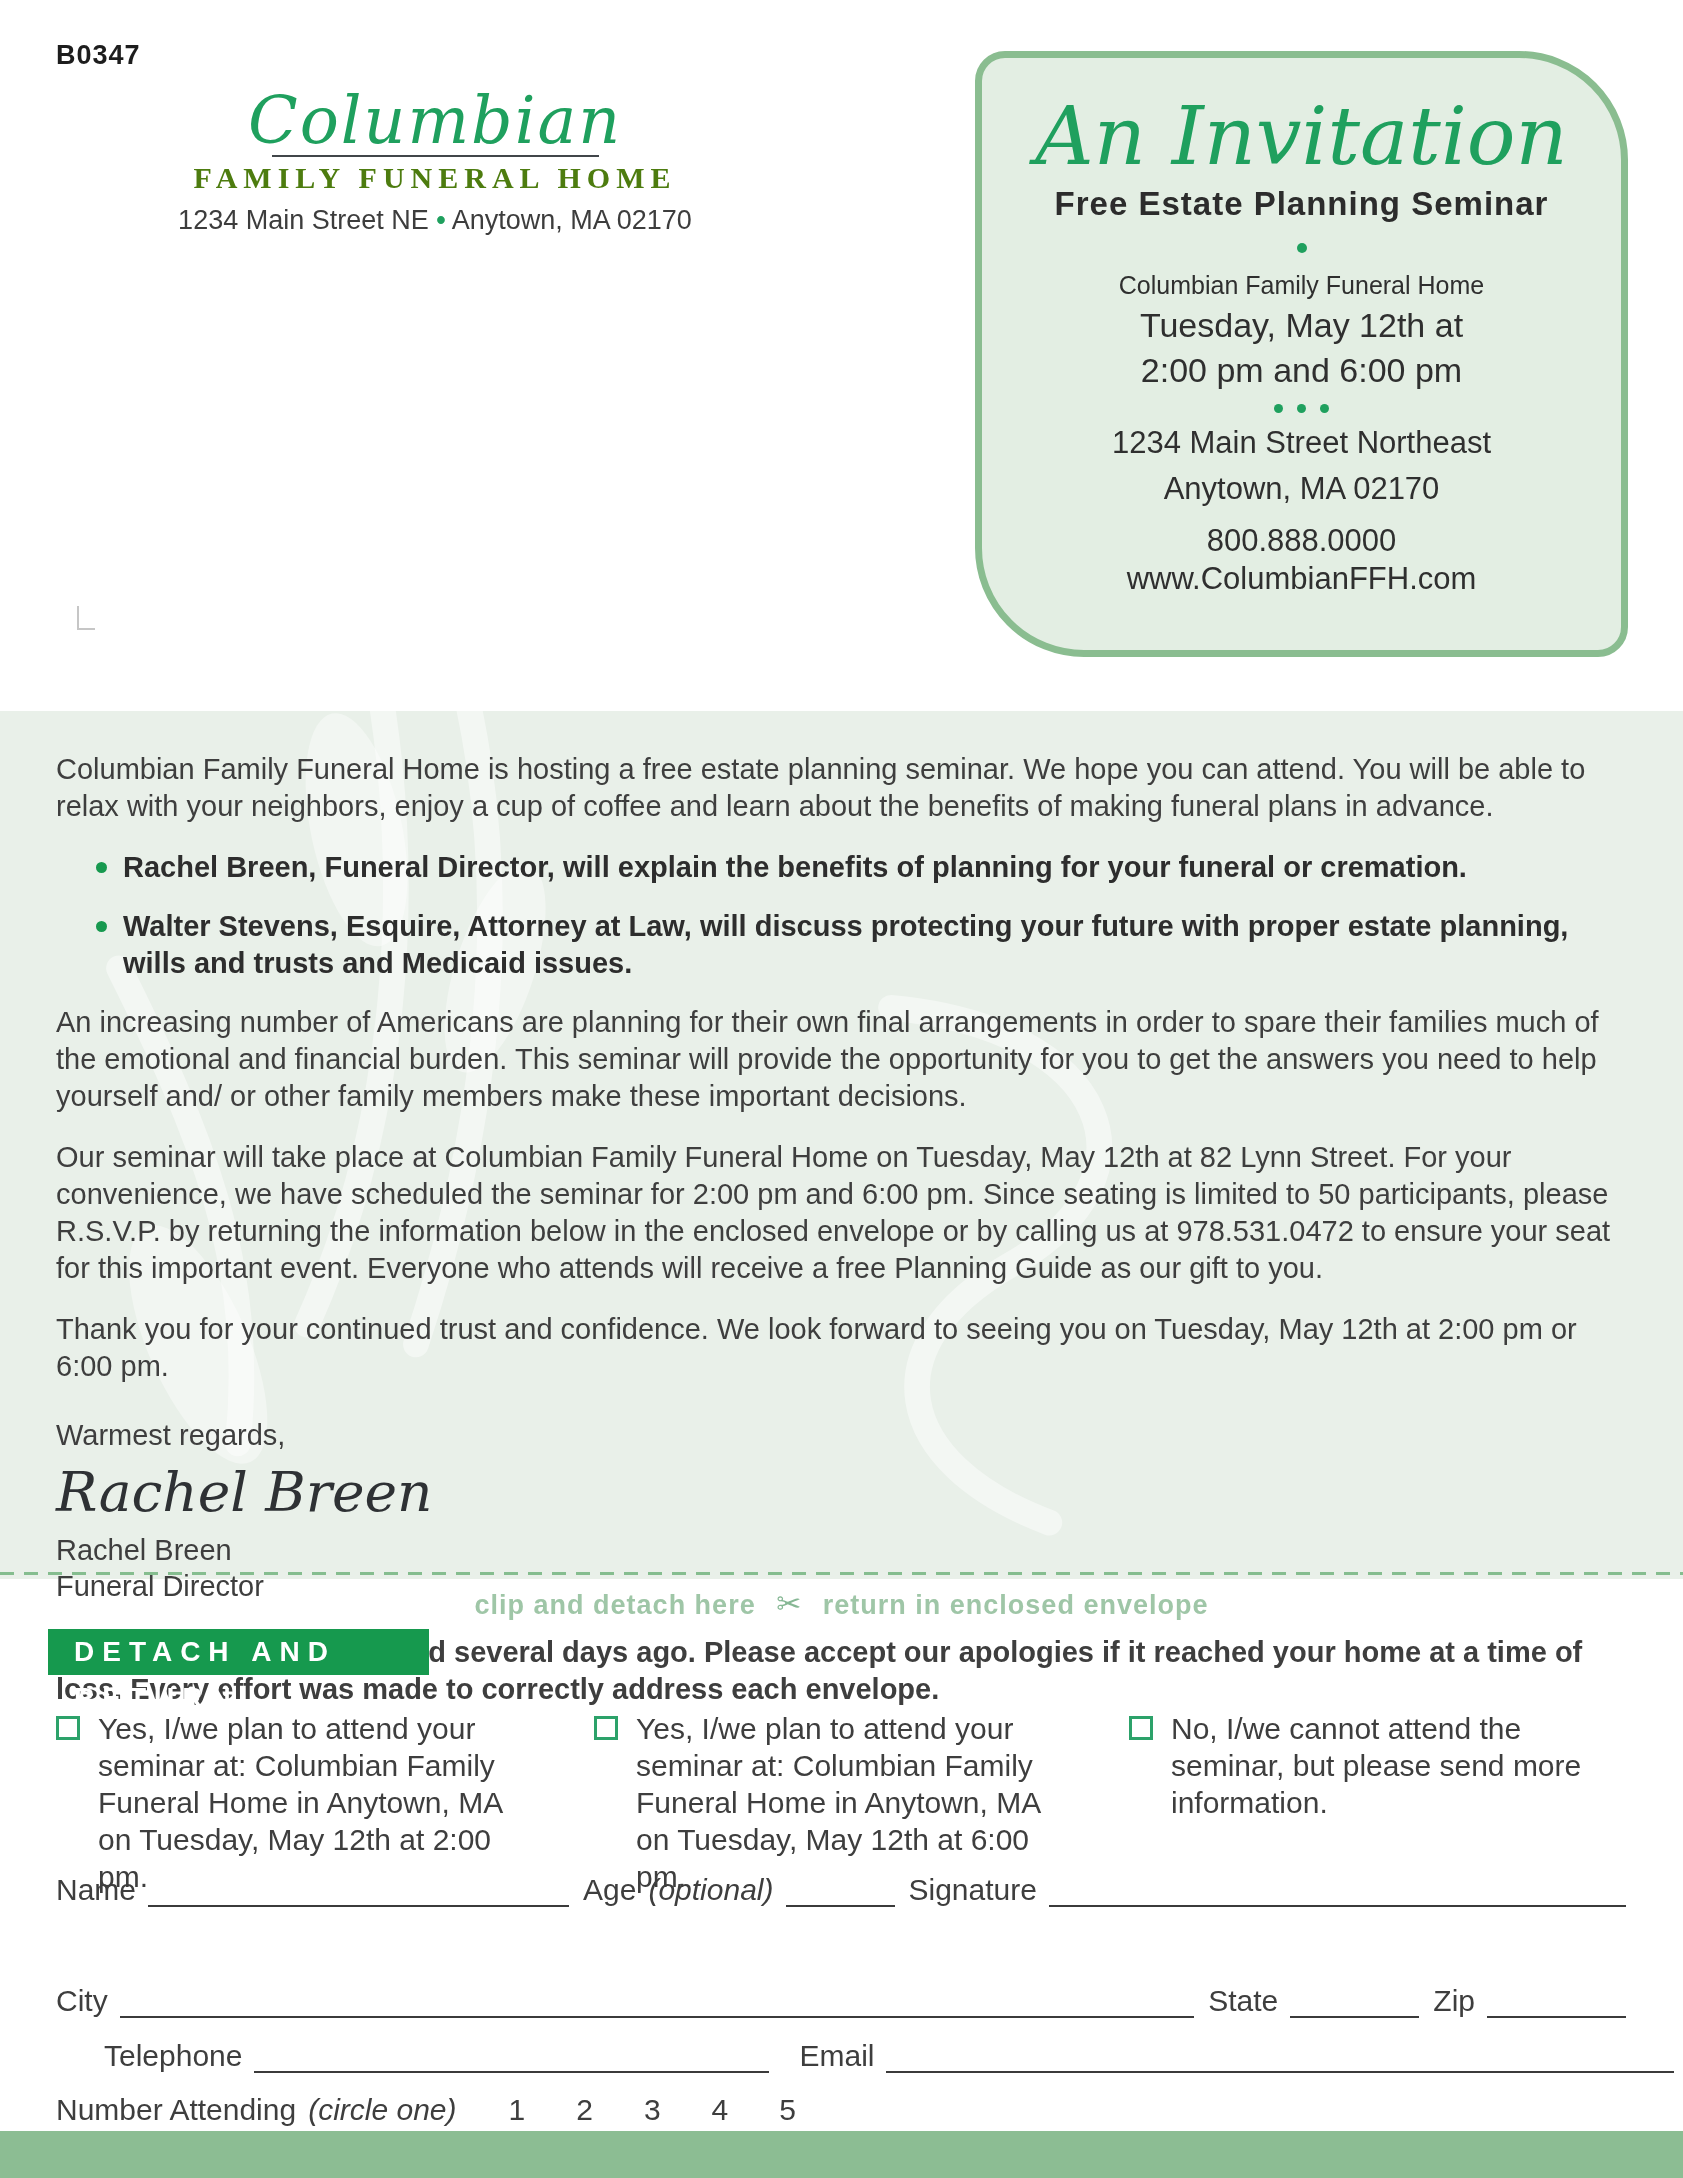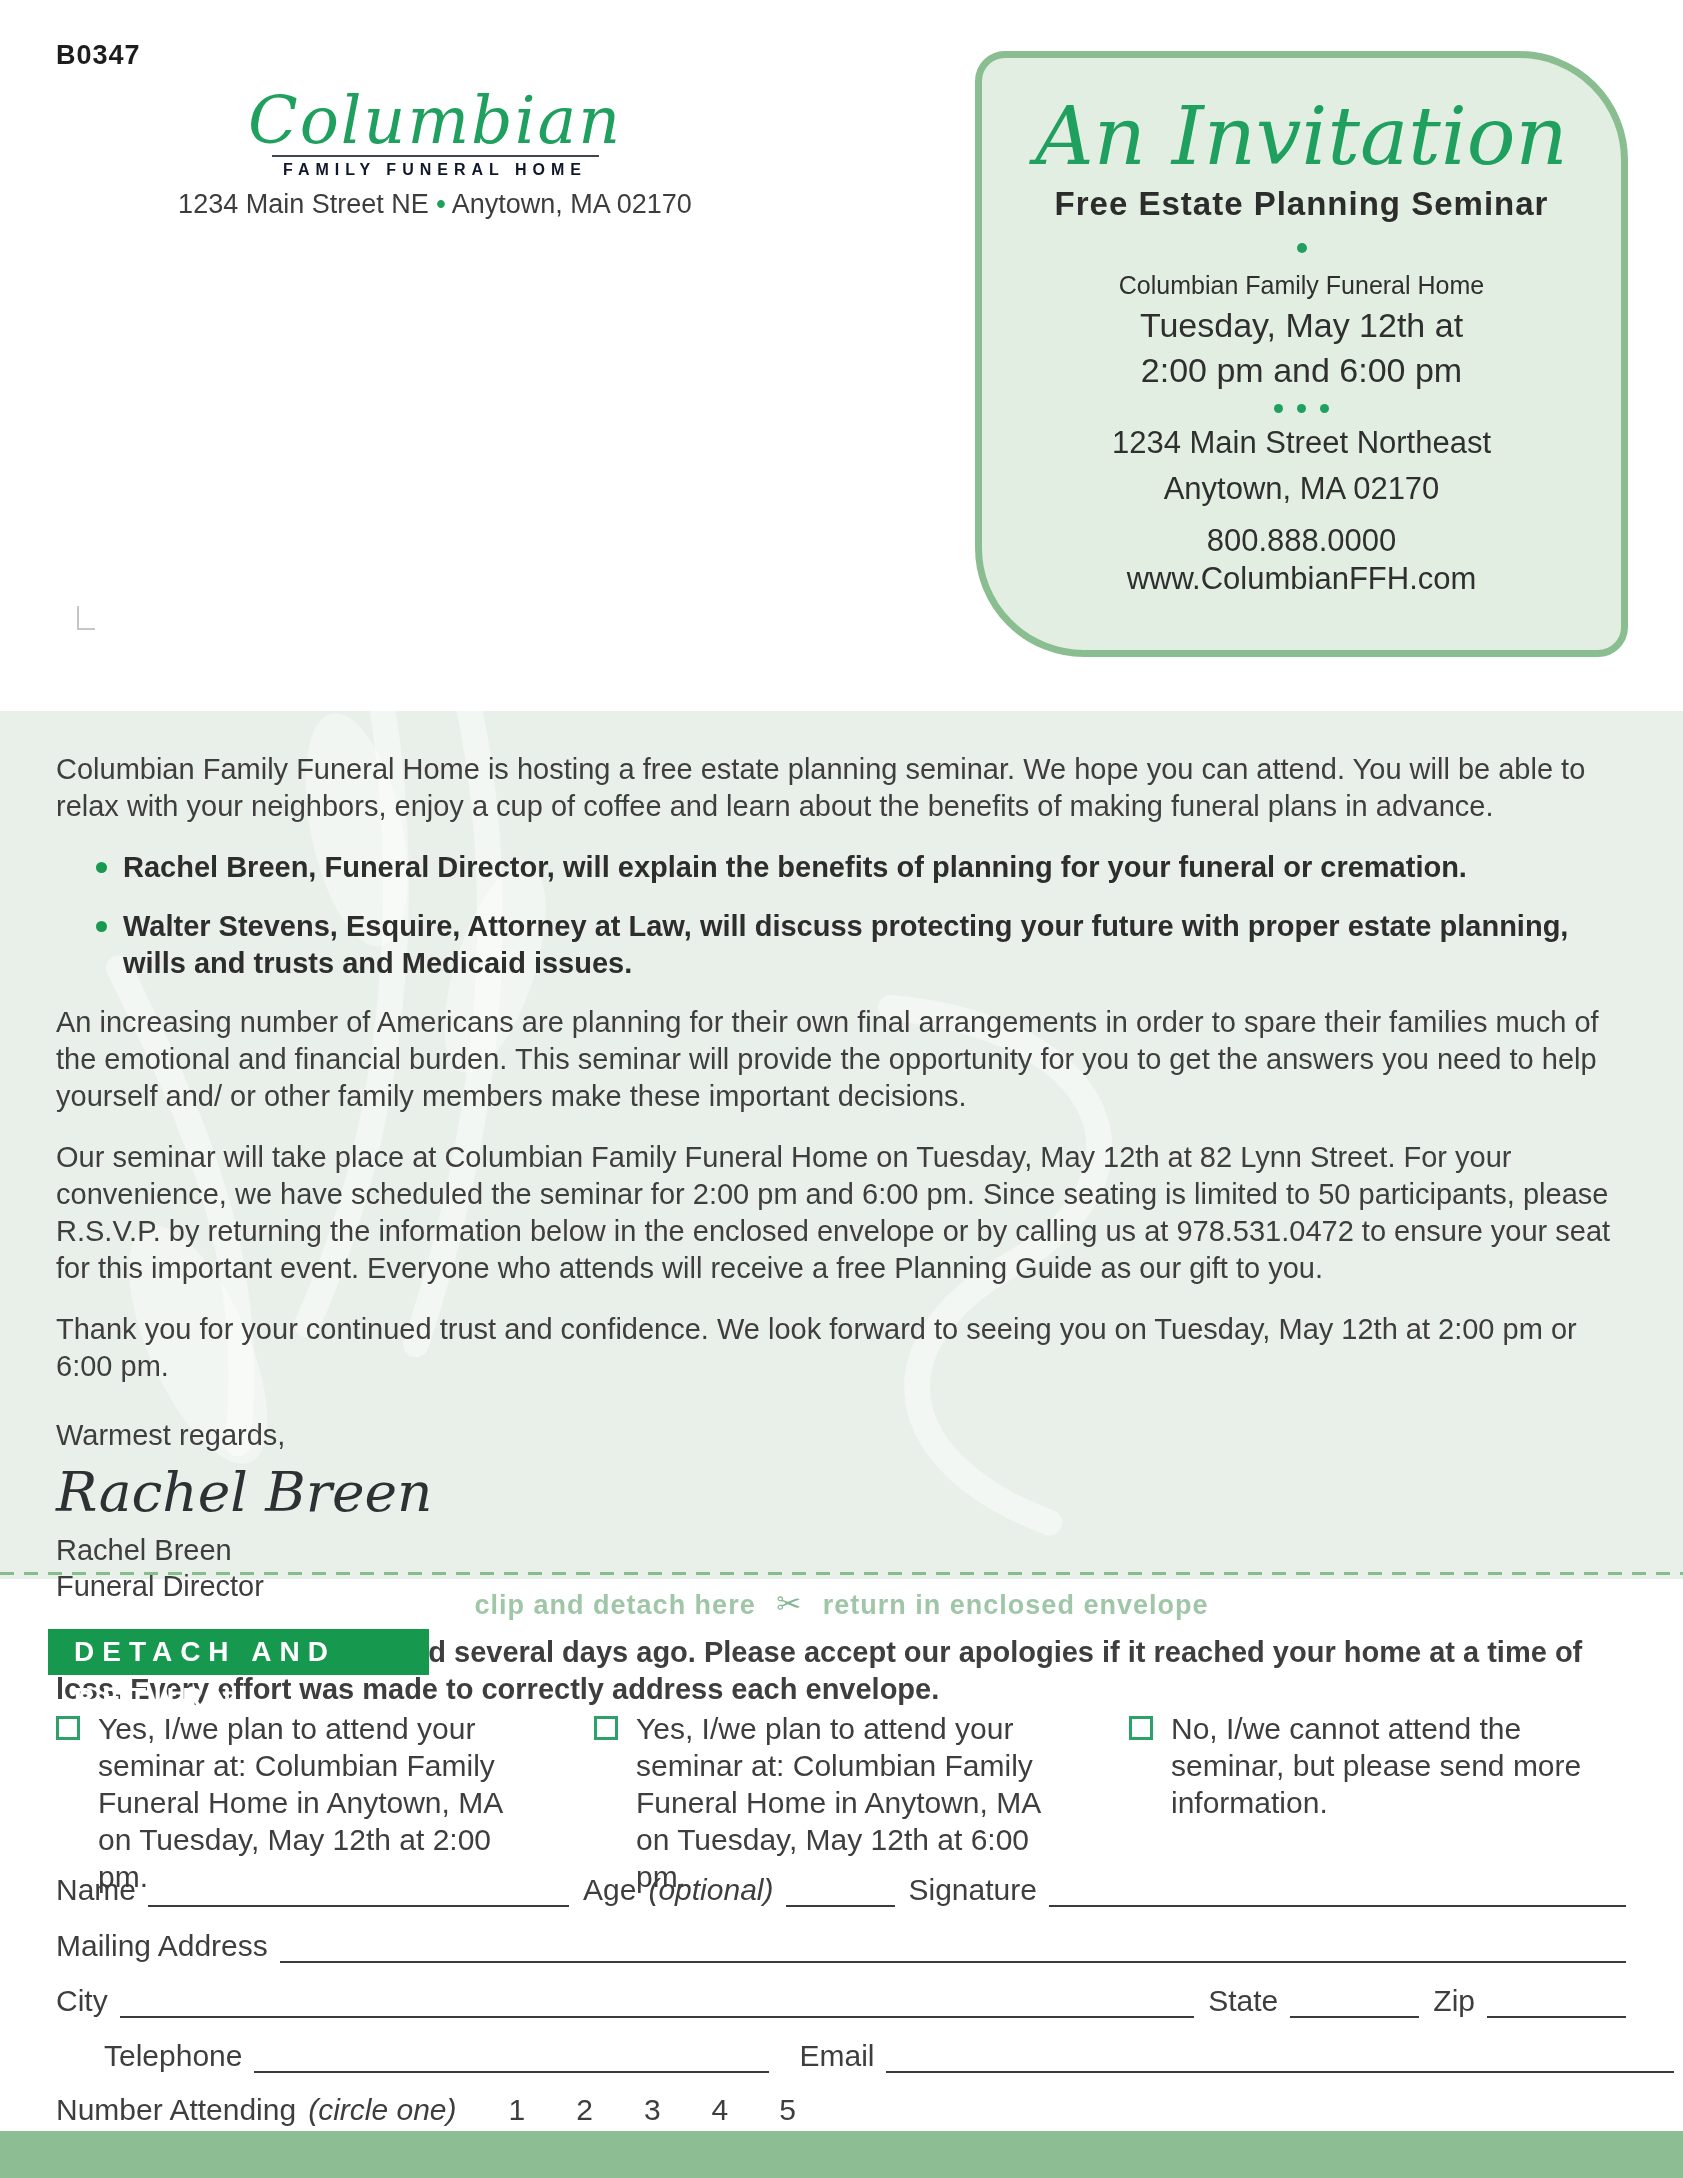--- a/index.html
+++ b/index.html
@@ -13,22 +13,22 @@
   .code { left:56px; top:40px; font-size:27px; font-weight:700; color:#1d1d1d; letter-spacing:1px; }
 
   
   .brand { left:158px; top:87px; width:554px; text-align:center; }
   .brand-script {
     font-family:"DejaVu Serif", serif; font-style:italic; font-weight:500;
     font-size:65px; line-height:1.05; color:#1fa05e; letter-spacing:2px;
   }
   .brand-rule { width:327px; border-top:2px solid #41464a; margin:0 auto 4px auto; }
   .brand-sub {
-    font-family:Liberation Sans, sans-serif; font-size:16px; font-weight:700;
-    letter-spacing:6px; color:#0f172a;
+    font-family:Liberation Serif, serif; font-size:30px; font-weight:700;
+    letter-spacing:6px; color:#4d7c0f;
   }
   .brand-addr { margin-top:10px; font-size:27px; color:#3d3d3d; }
   .brand-addr .bullet-dot { color:#1fa05e; font-weight:700; }
 
   
   .invite {
     left:975px; top:51px; width:653px; height:606px; box-sizing:border-box;
     background:#e3eee3; border:7px solid #8abd90;
     border-radius:30px 109px 30px 109px; text-align:center; padding-top:36px;
   }
@@ -208,24 +208,20 @@
   <div class="abs frow row-name">
     <span class="lbl">Name</span>
     <span class="fline" style="width:421px;"></span>
     <span class="lbl" style="padding-left:14px;">Age</span>
     <span class="opt-it">(optional)</span>
     <span class="fline" style="width:109px;"></span>
     <span class="lbl" style="padding-left:14px;">Signature</span>
     <span class="fline grow"></span>
   </div>
 
-  <div class="abs frow row-mail">
-    <span class="lbl">Mailing Address</span>
-    <span class="fline grow"></span>
-  </div>
 
   <div class="abs frow row-city">
     <span class="lbl">City</span>
     <span class="fline grow"></span>
     <span class="lbl" style="padding-left:14px;">State</span>
     <span class="fline" style="width:129px;"></span>
     <span class="lbl" style="padding-left:14px;">Zip</span>
     <span class="fline" style="width:139px;"></span>
   </div>
 

